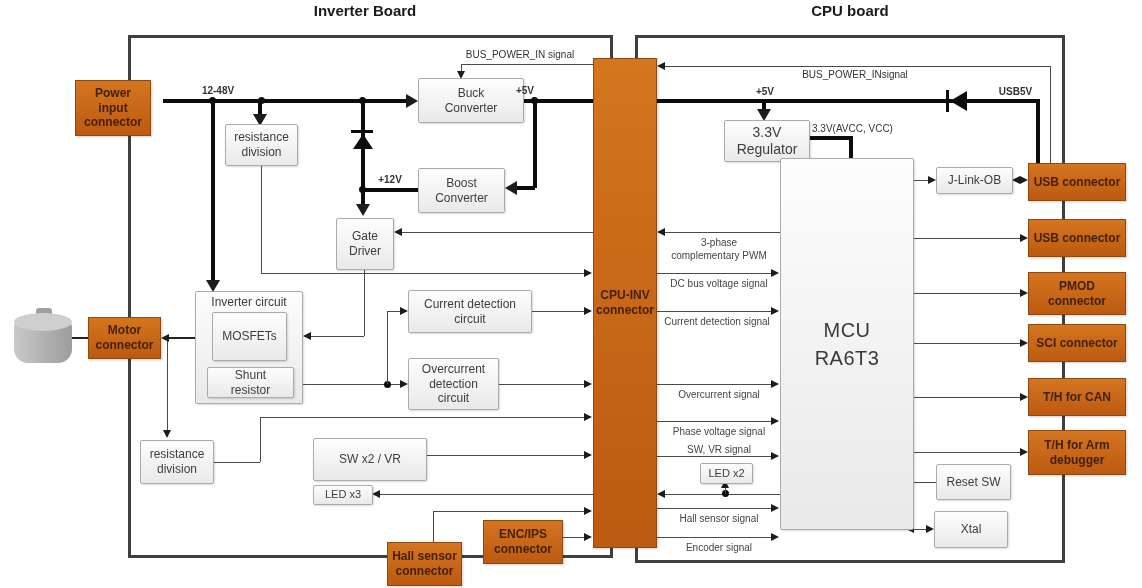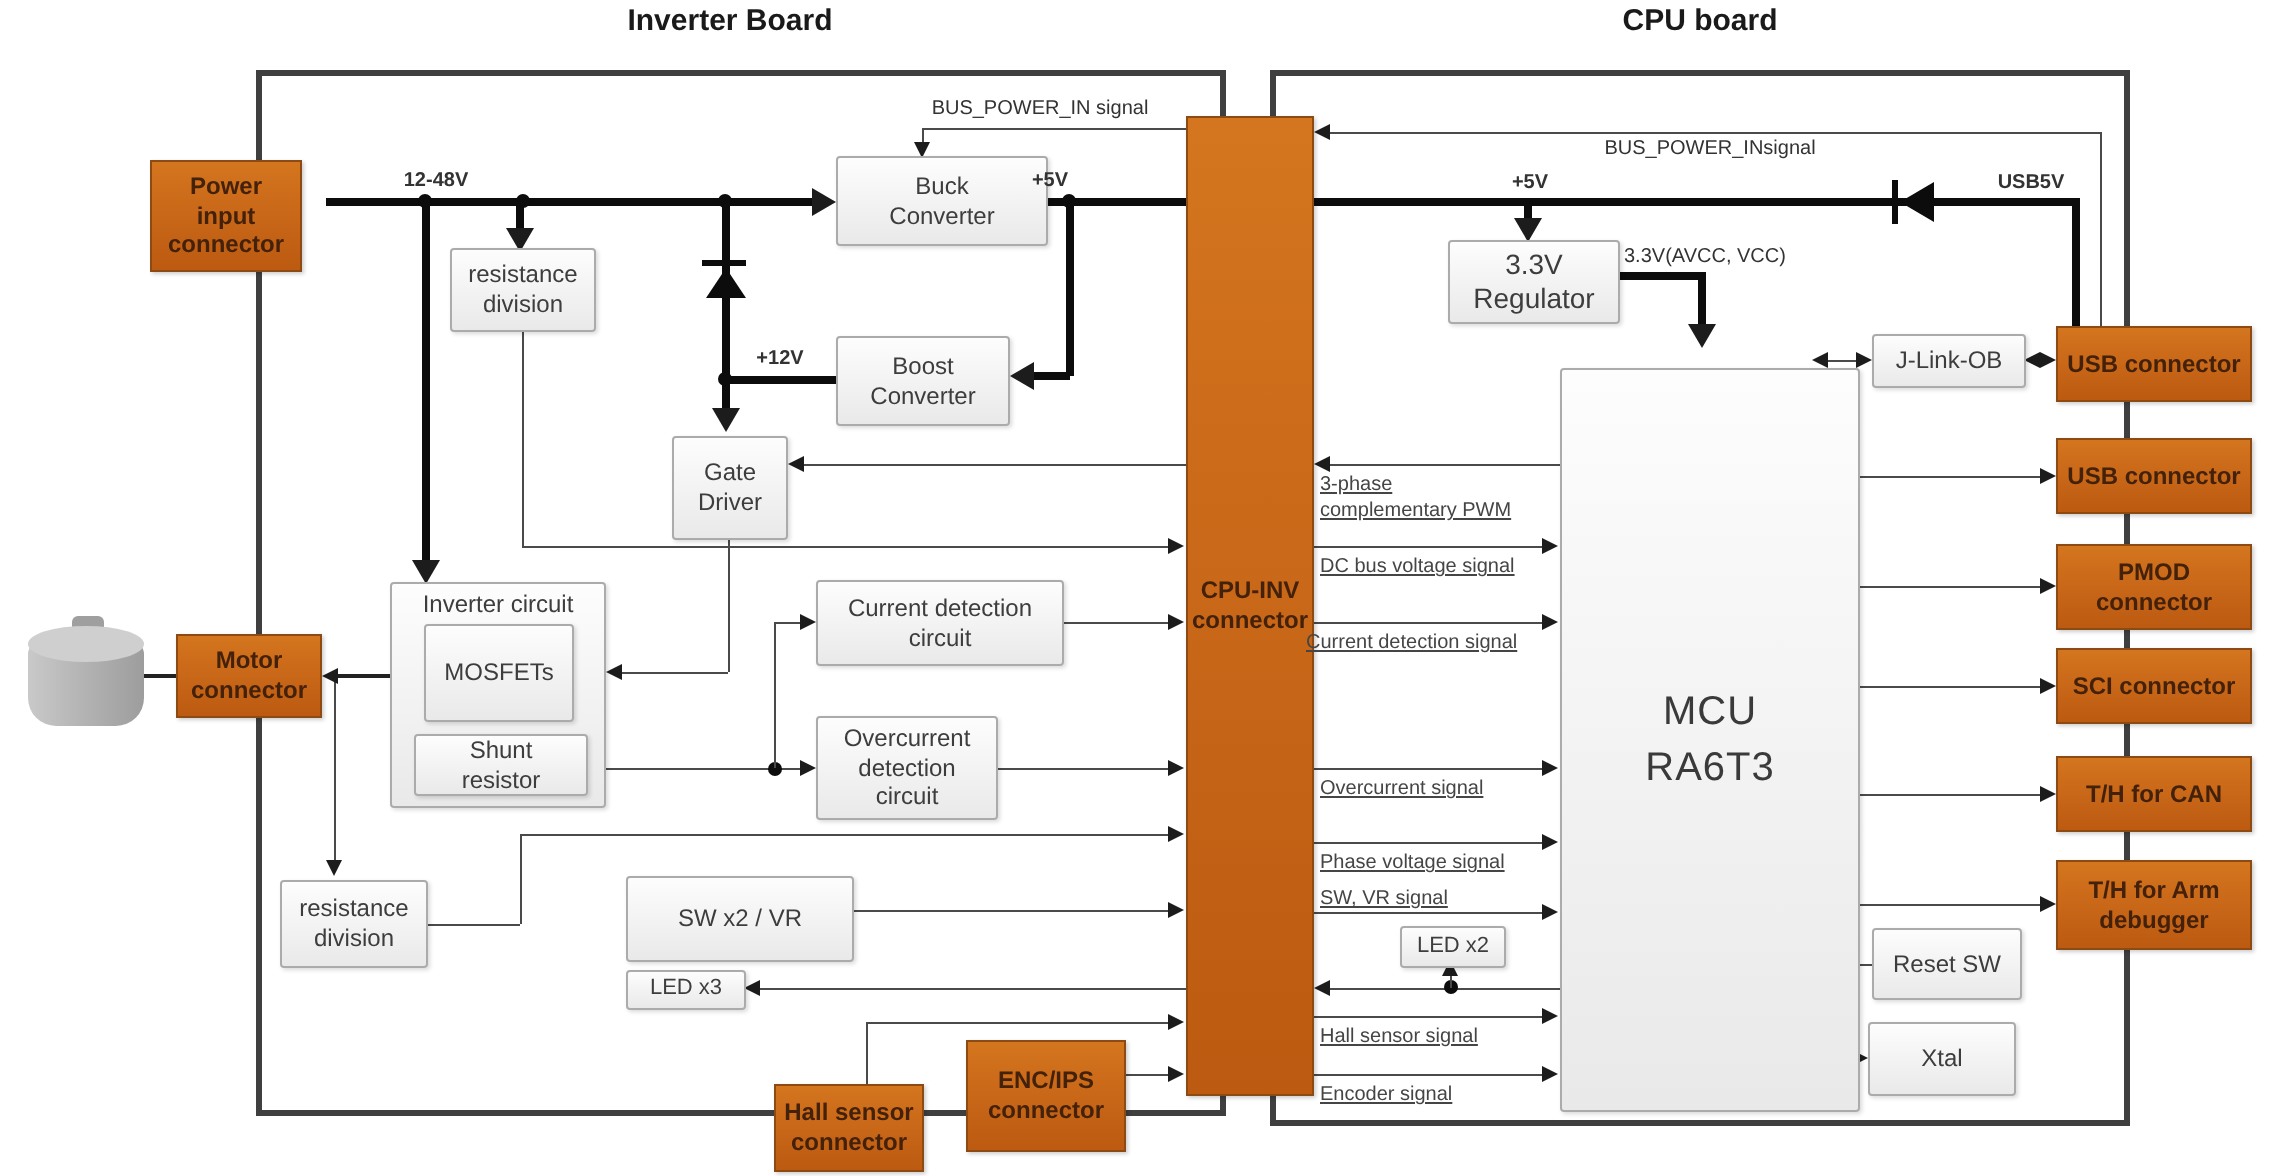--- a/index.html
+++ b/index.html
@@ -31,21 +31,21 @@
   .dtri.left{border-width:10px 17px 10px 0;border-right-color:#0c0c0c;}
   
   .bx{position:absolute;display:flex;align-items:center;justify-content:center;
       text-align:center;white-space:pre-line;box-sizing:border-box;line-height:1.22;}
   .bx.gray{background:linear-gradient(180deg,#fdfdfd,#e9e9e9);border:1px solid #ababab;
       border-radius:2px;color:#3d3d3d;font-size:12px;box-shadow:1px 1px 2px rgba(0,0,0,0.15);}
   .bx.gray.topalign{align-items:flex-start;padding-top:3px;}
   .bx.orange{background:linear-gradient(180deg,#d4751f,#bc5a11);border:1px solid #8d4a12;
       color:#44210a;font-size:12px;font-weight:bold;box-shadow:1px 1px 2px rgba(0,0,0,0.2);}
   .bx.mcu{font-size:20px;color:#3a3a3a;letter-spacing:0.5px;line-height:1.4;}
-  .lbl{position:absolute;font-size:10px;color:#454545;text-align:left;white-space:pre-line;line-height:1.3;text-decoration:underline;}
+  .lbl{position:absolute;font-size:10px;color:#454545;text-align:center;white-space:pre-line;line-height:1.3;}
   .vlabel{position:absolute;font-size:10px;font-weight:bold;color:#333;text-align:center;}
   
   .motor-knob{position:absolute;background:#9f9f9f;border-radius:3px 3px 0 0;}
   .motor-top{position:absolute;background:#cfcfcf;border-radius:50%;}
   .motor-body{position:absolute;background:linear-gradient(90deg,#c9c9c9,#b0b0b0 55%,#9d9d9d);
       border-radius:6px 6px 14px 14px;}
 </style>
 </head>
 <body>
 
@@ -205,35 +205,35 @@
   <div class="bx gray" style="left:408px;top:358px;width:91px;height:52px"><span>Overcurrent
 detection
 circuit</span></div>
   <div class="bx gray" style="left:313px;top:438px;width:114px;height:43px"><span>SW x2 / VR</span></div>
   <div class="bx gray" style="left:313px;top:485px;width:60px;height:20px;font-size:11px"><span>LED x3</span></div>
   <div class="bx gray" style="left:140px;top:440px;width:74px;height:44px"><span>resistance
 division</span></div>
 
   <div class="bx gray" style="left:724px;top:120px;width:86px;height:42px;font-size:14px"><span>3.3V
 Regulator</span></div>
-  <div class="bx gray mcu" style="left:780px;top:184px;width:150px;height:372px"><span>MCU
+  <div class="bx gray mcu" style="left:780px;top:158px;width:134px;height:372px"><span>MCU
 RA6T3</span></div>
   <div class="bx gray" style="left:936px;top:167px;width:77px;height:27px"><span>J-Link-OB</span></div>
   <div class="bx gray" style="left:936px;top:464px;width:75px;height:36px"><span>Reset SW</span></div>
   <div class="bx gray" style="left:934px;top:511px;width:74px;height:37px"><span>Xtal</span></div>
   <div class="bx gray" style="left:700px;top:463px;width:53px;height:21px;font-size:11px"><span>LED x2</span></div>
 
   <div class="bx orange" style="left:75px;top:80px;width:76px;height:56px"><span>Power
 input
 connector</span></div>
   <div class="bx orange" style="left:88px;top:317px;width:73px;height:42px"><span>Motor
 connector</span></div>
   <div class="bx orange" style="left:387px;top:542px;width:75px;height:44px"><span>Hall sensor
 connector</span></div>
-  <div class="bx orange" style="left:483px;top:520px;width:80px;height:56px"><span>ENC/IPS
+  <div class="bx orange" style="left:483px;top:520px;width:80px;height:44px"><span>ENC/IPS
 connector</span></div>
   <div class="bx orange" style="left:593px;top:58px;width:64px;height:490px;font-size:12px"><span>CPU-INV
 connector</span></div>
   <div class="bx orange" style="left:1028px;top:163px;width:98px;height:38px"><span>USB connector</span></div>
   <div class="bx orange" style="left:1028px;top:219px;width:98px;height:38px"><span>USB connector</span></div>
   <div class="bx orange" style="left:1028px;top:272px;width:98px;height:43px"><span>PMOD
 connector</span></div>
   <div class="bx orange" style="left:1028px;top:324px;width:98px;height:38px"><span>SCI connector</span></div>
   <div class="bx orange" style="left:1028px;top:378px;width:98px;height:38px"><span>T/H for CAN</span></div>
   <div class="bx orange" style="left:1028px;top:430px;width:98px;height:45px"><span>T/H for Arm

